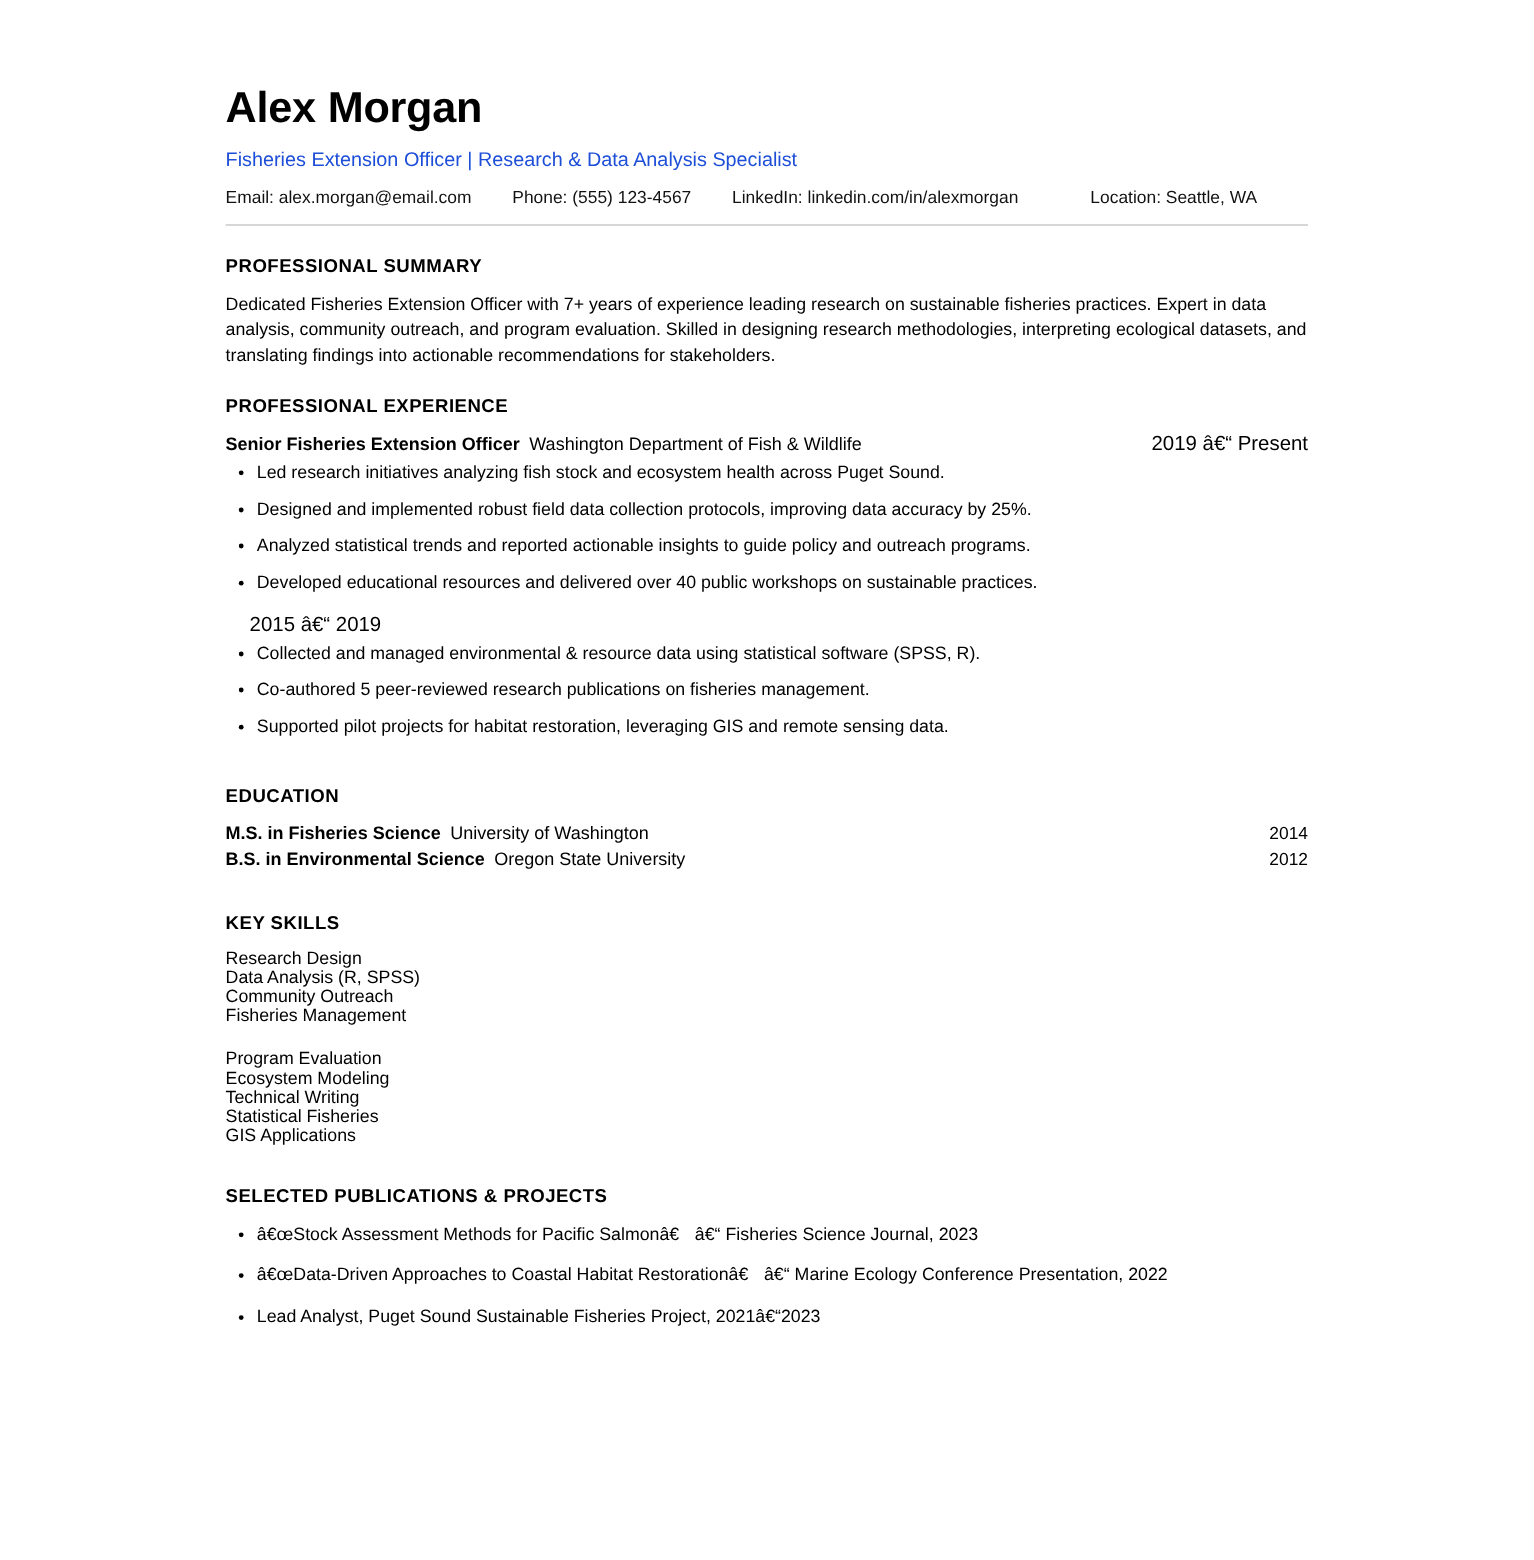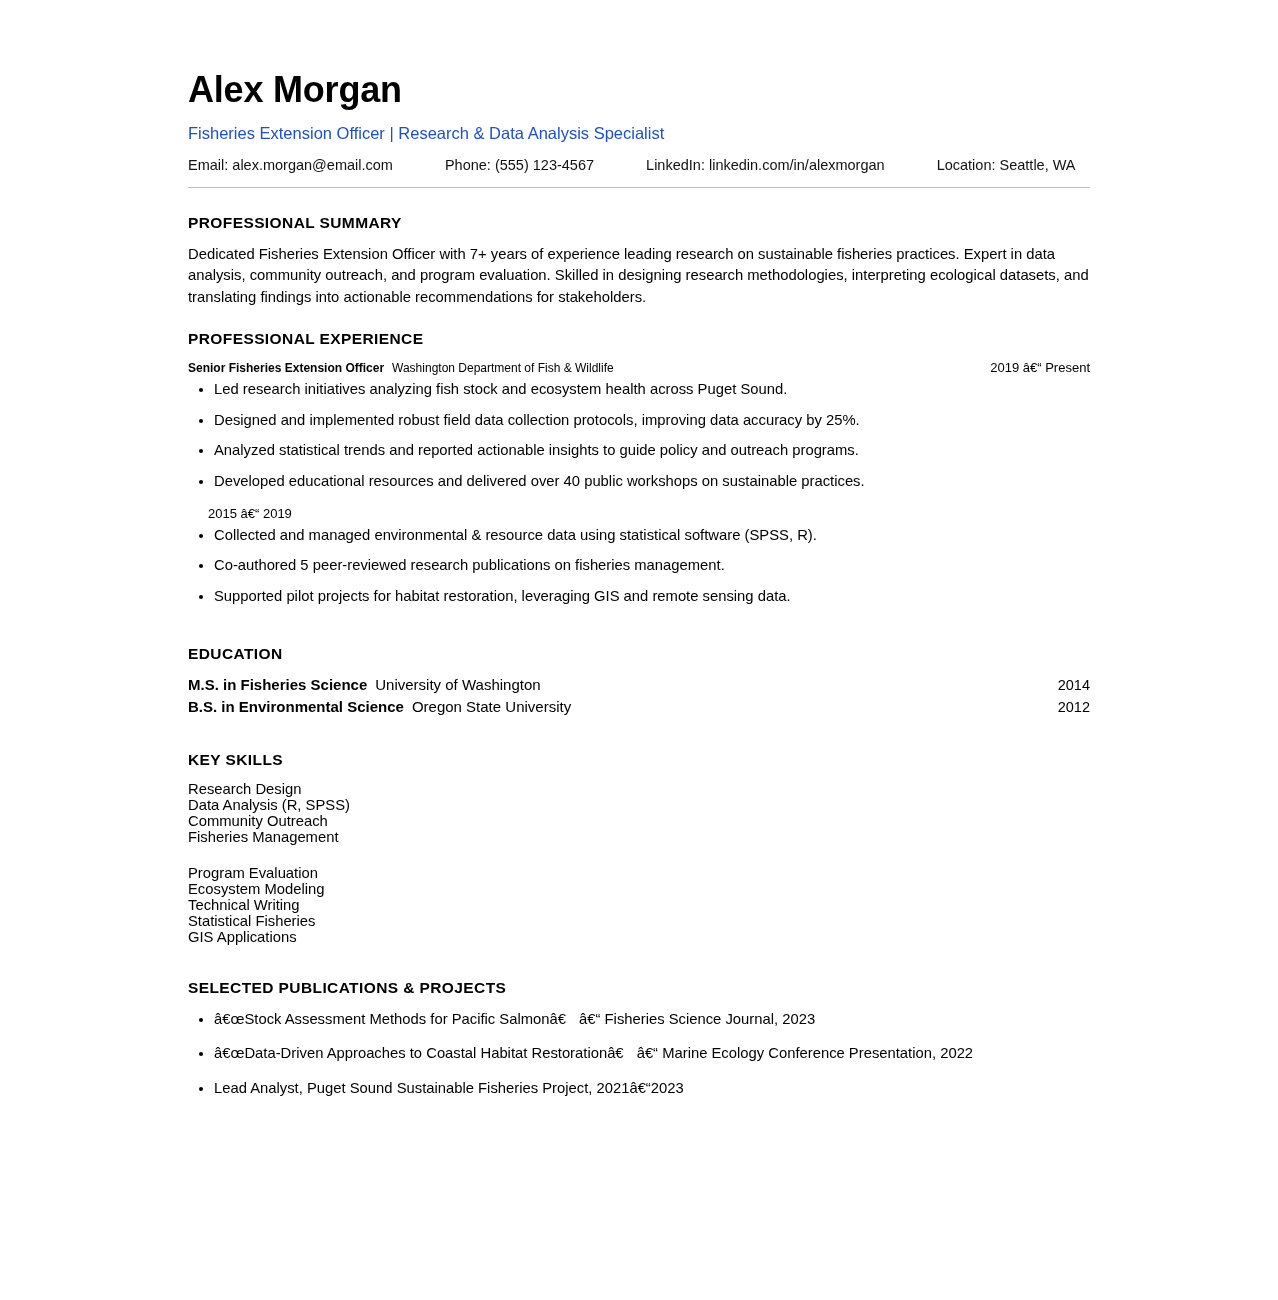--- a/index.html
+++ b/index.html
@@ -33,27 +33,27 @@
     font-weight: normal;
     margin: 0 0 14px 0;
     color: #1d4ed8;
   }
   .contact-line {
     font-size: 14.5px;
     color: #111;
     margin: 0 0 14px 0;
     display: flex;
     flex-wrap: wrap;
-    gap: 18px;
+    gap: 0;
   }
   .contact-item {
     margin-right: 34px;
     white-space: nowrap;
   }
-  .contact-item:last-child { margin-right: 0; }
+  .contact-item:last-child { margin-right: 0; margin-left: 26px; }
   .header-rule {
     border: none;
     border-top: 1px solid #bdbdbd;
     margin: 0 0 26px 0;
   }
   .section {
     margin-bottom: 22px;
   }
   .section-title {
     font-size: 15.5px;
@@ -67,31 +67,31 @@
     margin: 0;
     max-width: 905px;
   }
   .job-header {
     display: flex;
     align-items: baseline;
     justify-content: space-between;
     margin: 0 0 4px 0;
   }
   .job-left {
-    font-size: 12px;
+    font-size: 15px;
   }
   .job-title {
     font-weight: bold;
   }
   .job-org {
     font-weight: normal;
     margin-left: 8px;
   }
   .job-dates {
-    font-size: 13px;
+    font-size: 17px;
     white-space: nowrap;
     padding-left: 20px;
   }
   ul.bullets {
     margin: 0 0 10px 0;
     padding-left: 26px;
     list-style: disc;
   }
   ul.bullets li {
     font-size: 14.8px;

